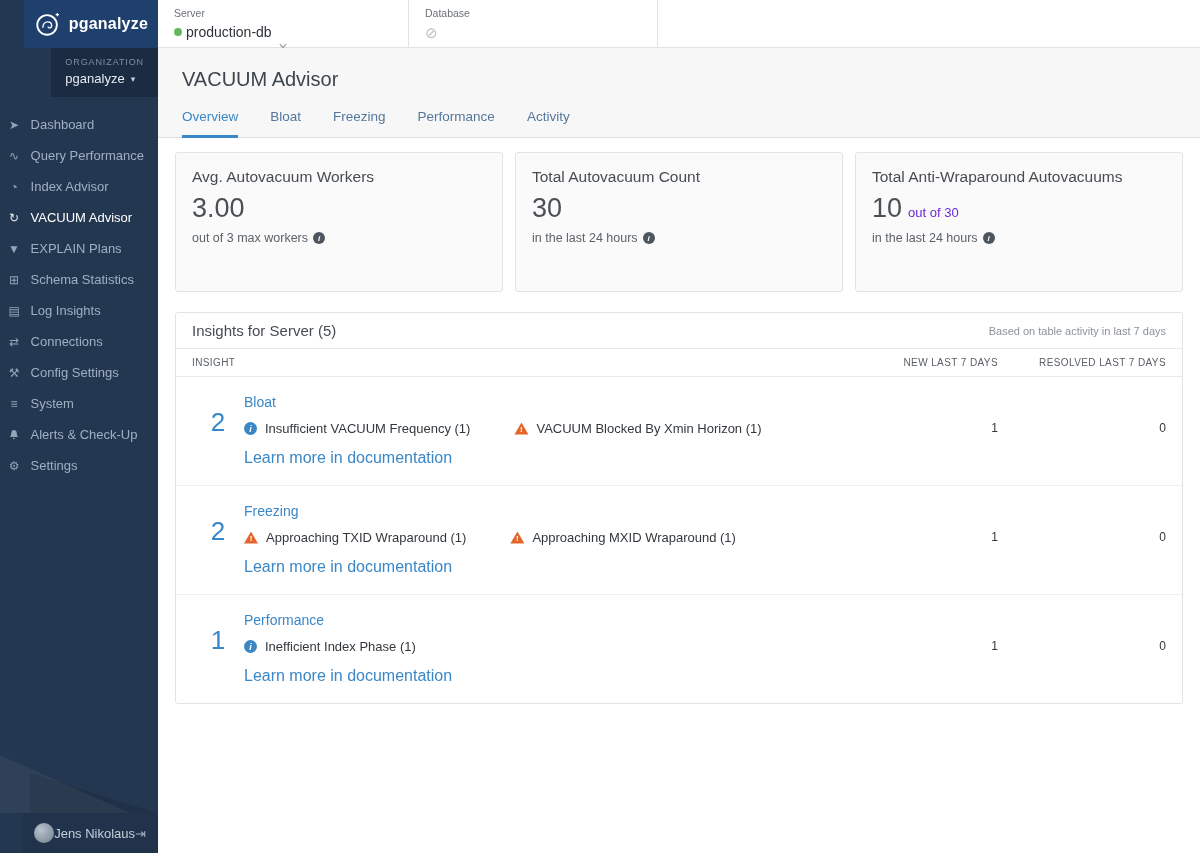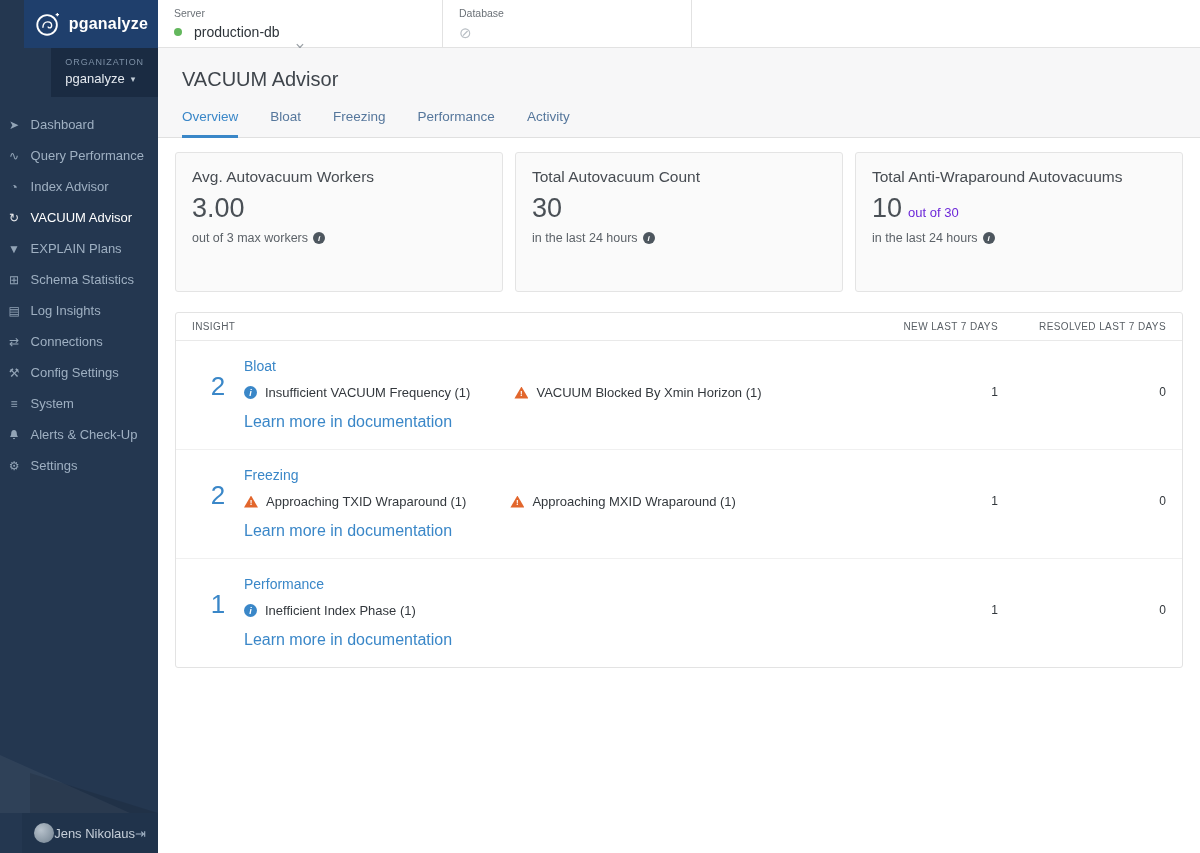--- a/index.html
+++ b/index.html
@@ -25,25 +25,25 @@
   .tri2 { position:absolute; bottom:40px; left:30px; width:0; height:0; border-bottom:40px solid rgba(0,0,0,.10); border-right:128px solid transparent; }
   .user-area { height:40px; flex:none; display:flex; align-items:center; padding:0 12px; font-size:13px; color:#c6cfd9; position:relative; z-index:2; background:#20334b; }
   .avatar { width:20px; height:20px; border-radius:50%; background:radial-gradient(circle at 35% 35%, #b7c2cc, #70808f); flex:none; }
   .logout { margin-left:auto; font-size:13px; color:#9fb0c2; cursor:pointer; }
 
   
   .main { flex:1; min-width:0; display:flex; flex-direction:column; background:#fff; }
 
   .topbar { height:48px; flex:none; display:flex; background:#fff; border-bottom:1px solid #e2e2e2; }
   .selector { border-right:1px solid #e2e2e2; padding:6px 16px; display:flex; cursor:pointer; }
-  .selector-server { width:285px;flex-direction:column; }
+  .selector-server { width:251px;flex-direction:column; }
   .selector-database { width:249px; }
   .sel-main { flex:1; display:flex; flex-direction:column; }
   .sel-label { font-size:10.5px; color:#6b7177; margin-top:1px; }
-  .sel-value { display:flex; align-items:center; gap:12px; font-size:14px; color:#2e343a; margin-top:5px;text-align:center; }
+  .sel-value { display:flex; align-items:center; gap:4px; font-size:14px; color:#2e343a; margin-top:5px;text-align:center; }
   .status-dot { width:8px; height:8px; border-radius:50%; background:#63b75d; flex:none; }
   .clear-btn { align-self:center; color:#9aa0a6; font-size:16px; line-height:1; padding:0 2px; }
   .chev { align-self:center; color:#3c4248; font-size:9px; margin-left:8px; }
   .none-icon { color:#b9bfc5; font-size:15px; }
 
   .page-header { background:#f7f7f8; padding:20px 24px 0; border-bottom:1px solid #e0e0e0; flex:none; }
   .page-title { font-size:20px; font-weight:500; color:#3f454c; margin-bottom:18px; }
   .tabs { display:flex; gap:32px; }
   .tab { font-size:13.5px; color:#56779c; padding-bottom:11px; border-bottom:3px solid transparent; margin-bottom:-1px; cursor:pointer; }
   .tab.active { color:#3a87c8; border-bottom-color:#3a87c8; }
@@ -238,20 +238,24 @@
             <span class="stat-value-suffix">out of 30</span>
           </div>
           <div class="stat-sub">
             <span>in the last 24 hours</span>
             <span class="hint-icon"></span>
           </div>
         </div>
       </div>
 
       <div class="insights-panel">
+        <div class="panel-header">
+          <span class="panel-title">Insights for Server (5)</span>
+          <span class="panel-note">Based on table activity in last 7 days</span>
+        </div>
         <div class="col-header">
           <span>INSIGHT</span>
           <span class="col-right">NEW LAST 7 DAYS</span>
           <span class="col-right">RESOLVED LAST 7 DAYS</span>
         </div>
 
         <div class="insight-row">
           <div class="row-count">2</div>
           <div class="row-body">
             <a class="category-link">Bloat</a>

